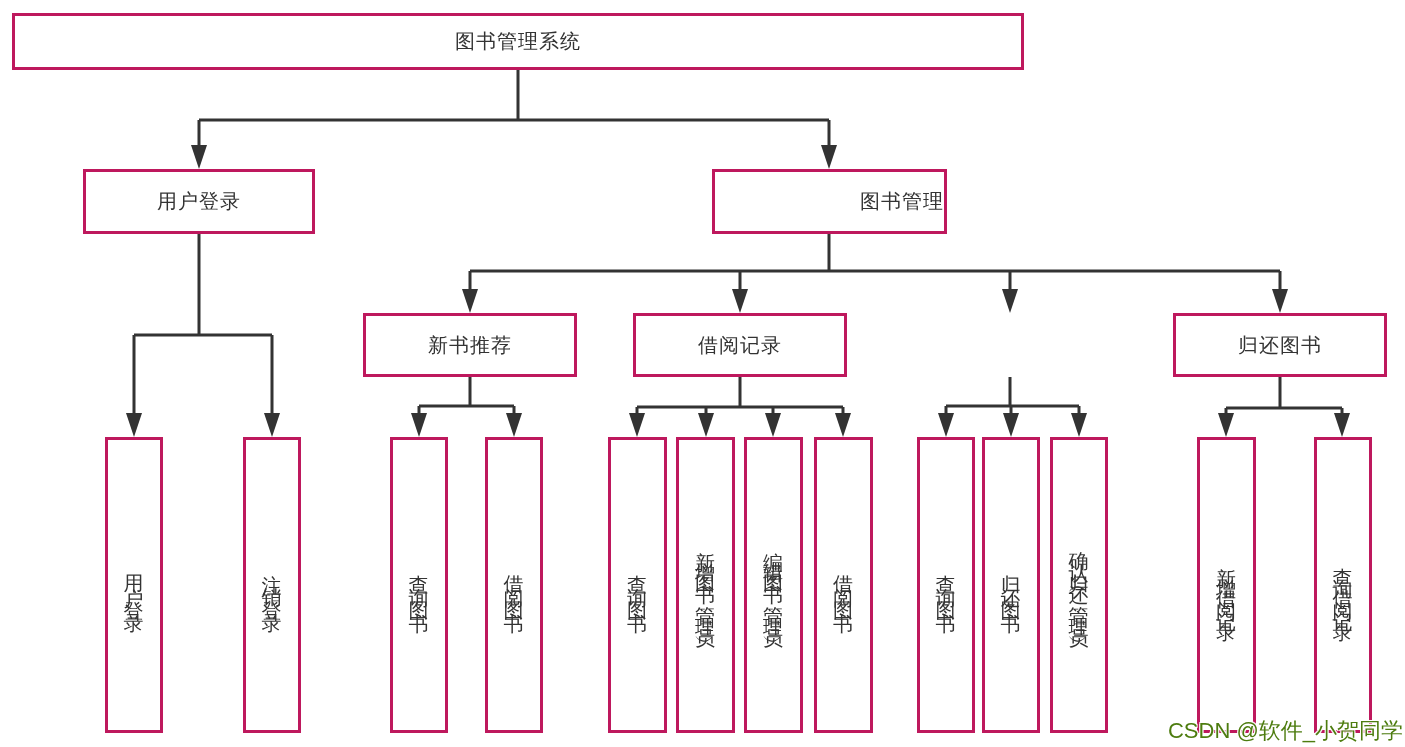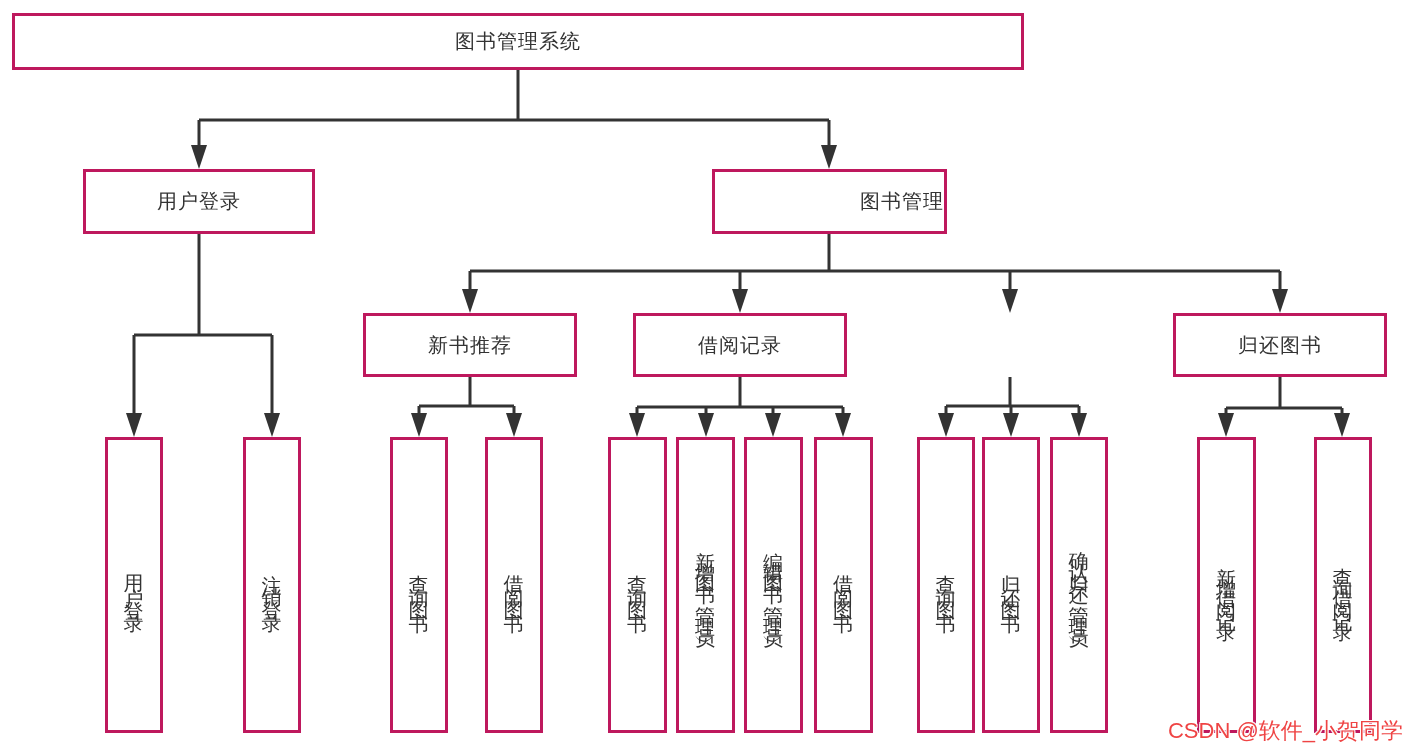--- a/index.html
+++ b/index.html
@@ -71,21 +71,21 @@
   #l-9  { left: 982px;  width: 58px; }
   #l-10 { left: 1050px; width: 58px; }
   #l-11 { left: 1197px; width: 59px; }
   #l-12 { left: 1314px; width: 58px; }
   .watermark {
     position: absolute;
     right: 2px;
     top: 716px;
     z-index: 3;
     font-size: 22px;
-    color: #ef4444;
+    color: #4d7c0f;
     white-space: nowrap;
     text-shadow: 1px 1px 0 rgba(255,255,255,0.9), -1px -1px 0 rgba(255,255,255,0.9),
                  1px -1px 0 rgba(255,255,255,0.9), -1px 1px 0 rgba(255,255,255,0.9);
   }
 </style>
 </head>
 <body>
 
 <div class="canvas">
 

